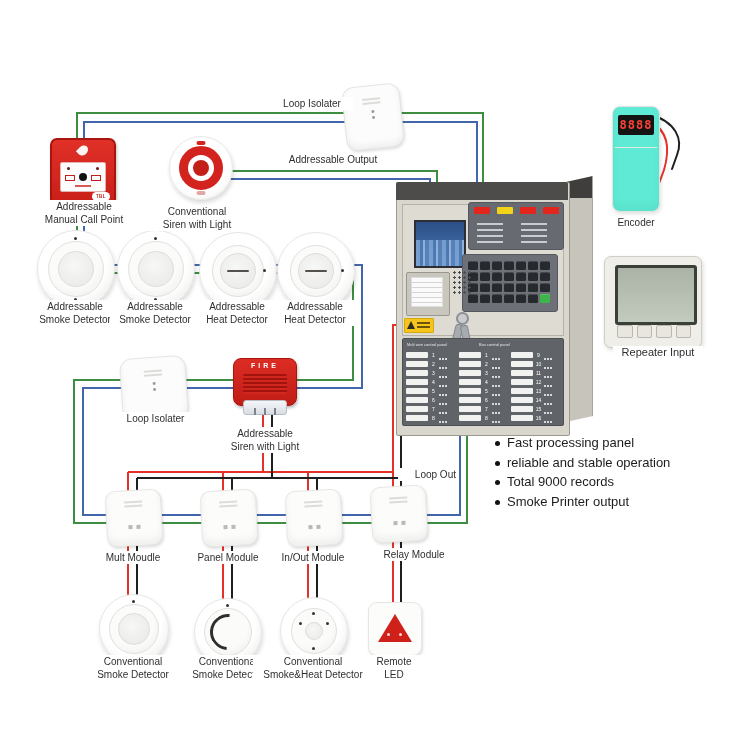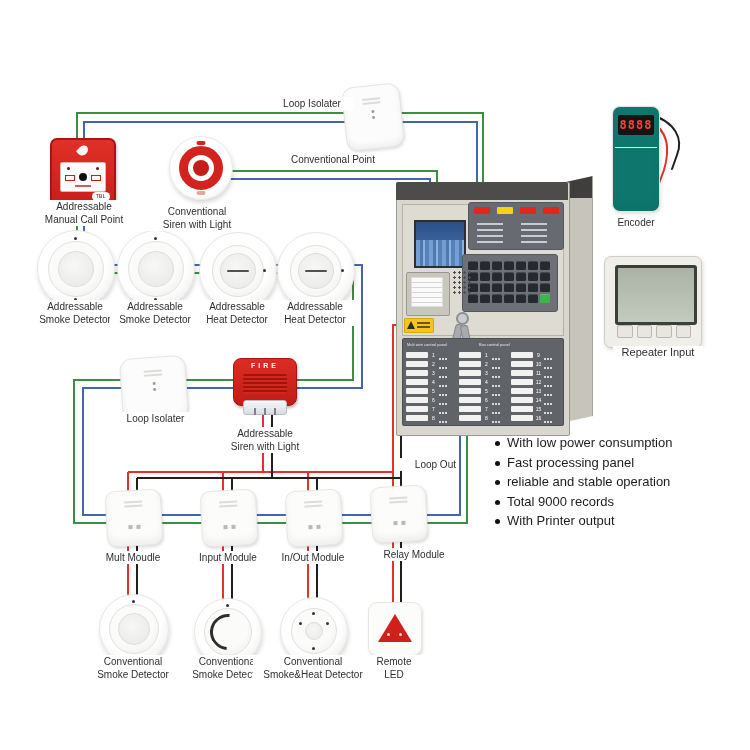--- a/index.html
+++ b/index.html
@@ -101,21 +101,21 @@
   .cp-keys .key1{left:3px;top:12px;transform:rotate(14deg);}
   .cp-keys .key2{left:12px;top:13px;transform:rotate(-11deg);}
   .cp-bottom{position:absolute;left:6px;top:162px;width:160px;height:86px;background:#606469;border:1px solid #4c4f54;border-radius:2px;}
   .cp-header{position:absolute;top:3px;font-size:4px;line-height:5px;color:#e6e6e6;white-space:nowrap;}
   .zone-col{position:absolute;top:11px;width:50px;}
   .zone-row{display:flex;align-items:center;height:9px;gap:2px;}
   .zone-row .strip{width:22px;height:6px;background:#f2f2f1;border-radius:1px;}
   .zone-row .num{font-size:5px;color:#fff;width:7px;text-align:center;}
   .zone-row .dots i{display:inline-block;width:2px;height:2px;background:#d9d9d9;margin-right:1px;}
   
-  .encoder{background:#0f766e;border:1px solid #e3e3e1;border-radius:8px;box-shadow:1px 2px 4px rgba(0,0,0,.12), inset 0 -6px 8px rgba(0,0,0,.04);}
+  .encoder{background:#5eead4;border:1px solid #e3e3e1;border-radius:8px;box-shadow:1px 2px 4px rgba(0,0,0,.12), inset 0 -6px 8px rgba(0,0,0,.04);}
   .enc-display{position:absolute;left:5px;top:8px;width:36px;height:20px;background:#141414;border-radius:2px;
           color:#ff4136;font-family:"DejaVu Sans Mono",monospace;font-size:12px;font-weight:bold;
           text-align:center;line-height:20px;letter-spacing:1px;}
   .enc-seam{position:absolute;left:2px;right:2px;top:40px;height:1px;background:#e6e6e3;}
   
   .repeater{background:#efeee9;border:1px solid #cfcdc5;border-radius:7px;box-shadow:1px 2px 4px rgba(0,0,0,.15);}
   .rep-screen{position:absolute;left:10px;top:8px;width:76px;height:54px;background:linear-gradient(#aab3a6,#c3cabe);
           border:3px solid #3a3f38;border-radius:3px;}
   .rep-btns{position:absolute;left:12px;top:68px;width:74px;display:flex;gap:4px;}
   .rep-btns i{display:block;width:15px;height:11px;background:#e8e6df;border:1px solid #b9b7b0;border-radius:2px;}
@@ -176,21 +176,21 @@
     <div class="tinydots" style="margin-top:6px;">
         <b></b>
         <b></b>
       </div>
   </div>
   <div class="lbl" style="left:270px;top:97px;width:84px;">
     <div>Loop Isolater</div>
   </div>
 
   <div class="lbl" style="left:283px;top:153px;width:100px;">
-    <div>Conventional Point</div>
+    <div>Addressable Output</div>
   </div>
 
   <div class="device callpoint" style="left:50px;top:138px;width:62px;height:64px;">
     <span class="flame"></span>
     <div class="cp-panel">
       <span class="cp-led" style="left:6px;"></span>
       <span class="cp-led" style="right:6px;"></span>
       <span class="cp-box" style="left:4px;"></span>
       <span class="cp-box" style="right:4px;"></span>
       <span class="cp-btn"></span>
@@ -274,21 +274,21 @@
     <div class="grille"></div>
   </div>
   <div class="strobe" style="left:243px;top:400px;width:42px;height:13px;text-align:center;">
     <i></i><i></i><i></i>
   </div>
   <div class="lbl" style="left:220px;top:427px;width:90px;">
     <div>Addressable</div>
       <div>Siren with Light</div>
   </div>
 
-  <div class="lbl" style="left:398px;top:458px;width:58px;text-align:right;">
+  <div class="lbl" style="left:398px;top:468px;width:58px;text-align:right;">
     <div>Loop Out</div>
   </div>
 
   <div class="cpanel" style="left:396px;top:176px;width:196px;height:258px;">
     <div class="cp-side">
         <div class="band"></div>
       </div>
     <div class="cp-front"></div>
     <div class="cp-band"></div>
     <div class="cp-inner"></div>
@@ -499,25 +499,24 @@
         <i></i>
         <i></i>
       </div>
   </div>
   <div class="lbl" style="left:613px;top:346px;width:90px;font-size:11px;">
     <div>Repeater Input</div>
   </div>
 
   <div class="product">
     <ul>
-      <li>With low power consumption</li>
       <li>Fast processing panel</li>
       <li>reliable and stable operation</li>
       <li>Total 9000 records</li>
-      <li>With Printer output</li>
+      <li>Smoke Printer output</li>
     </ul>
   </div>
 
   <div class="device module" style="left:106px;top:490px;width:54px;height:54px;transform:rotate(-3deg);">
     <div class="tinylines" style="margin-top:10px;">
         <i></i>
         <i></i>
       </div>
     <div style="text-align:center;margin-top:8px;"><span class="sq"></span><span class="sq"></span></div>
   </div>
@@ -539,21 +538,21 @@
     <div class="tinylines" style="margin-top:10px;">
         <i></i>
         <i></i>
       </div>
     <div style="text-align:center;margin-top:8px;"><span class="sq"></span><span class="sq"></span></div>
   </div>
   <div class="lbl" style="left:93px;top:551px;width:80px;">
       <div>Mult Moudle</div>
     </div>
   <div class="lbl" style="left:188px;top:551px;width:80px;">
-      <div>Input Module</div>
+      <div>Panel Module</div>
     </div>
   <div class="lbl" style="left:273px;top:551px;width:80px;">
       <div>In/Out Module</div>
     </div>
   <div class="lbl" style="left:374px;top:548px;width:80px;">
       <div>Relay Module</div>
     </div>
 
   <div class="device detector" style="left:99px;top:594px;width:68px;height:68px;">
     <span class="ring" style="width:48px;height:48px;"></span>

